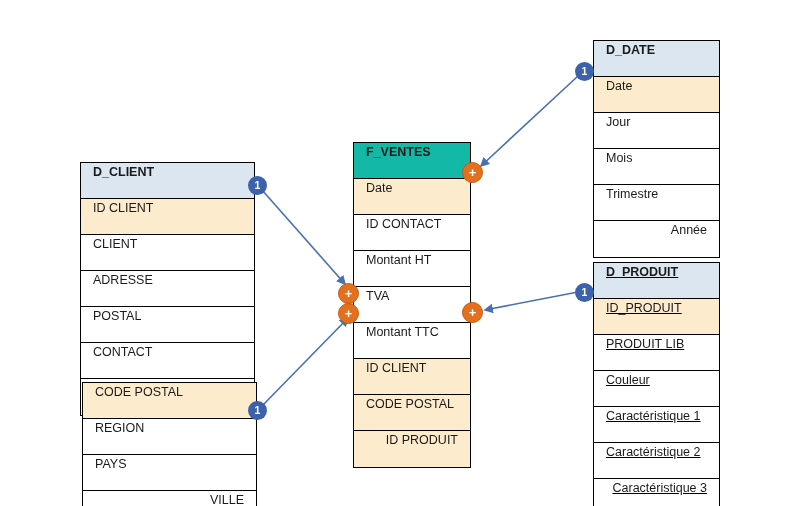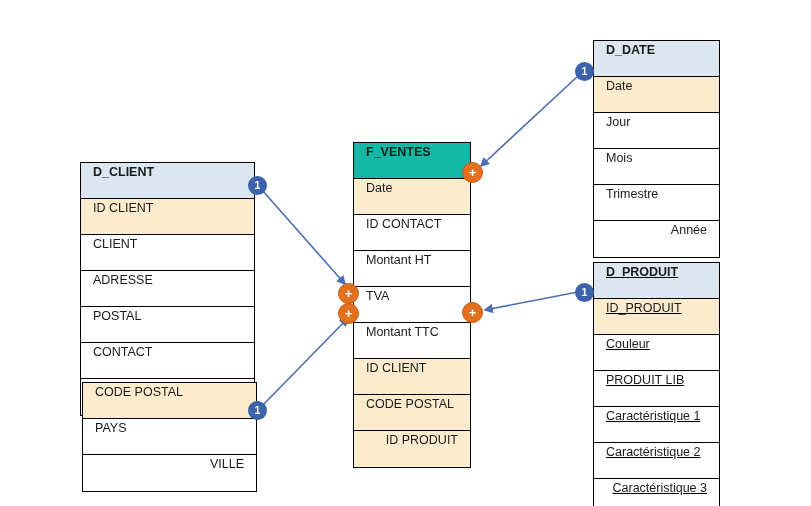--- a/index.html
+++ b/index.html
@@ -131,28 +131,29 @@
         <div class="row">Montant HT</div>
         <div class="row">TVA</div>
         <div class="row">Montant TTC</div>
         <div class="row keyfield">ID CLIENT</div>
         <div class="row keyfield">CODE POSTAL</div>
         <div class="row keyfield">ID PRODUIT</div>
       </div>
       <div class="entity" style="left: 593px; top: 262px; width: 127px; text-decoration: underline;">
         <div class="row header">D_PRODUIT</div>
         <div class="row keyfield">ID_PRODUIT</div>
+        <div class="row">PRODUIT LIB</div>
         <div class="row">Couleur</div>
-        <div class="row">PRODUIT LIB</div>
         <div class="row">Caractéristique 1</div>
         <div class="row">Caractéristique 2</div>
         <div class="row">Caractéristique 3</div>
       </div>
       <div class="entity" style="left: 82px; top: 382px; width: 175px;">
         <div class="row keyfield">CODE POSTAL</div>
+        <div class="row">REGION</div>
         <div class="row">PAYS</div>
         <div class="row">VILLE</div>
       </div>
     </div>
   <div id="marker-layer">
       <div class="marker one" style="left: 575px; top: 62px;">1</div>
       <div class="marker one" style="left: 248px; top: 176px;">1</div>
       <div class="marker one" style="left: 575px; top: 283px;">1</div>
       <div class="marker one" style="left: 248px; top: 401px;">1</div>
       <div class="marker many" style="left: 462px; top: 162px;">+</div>

